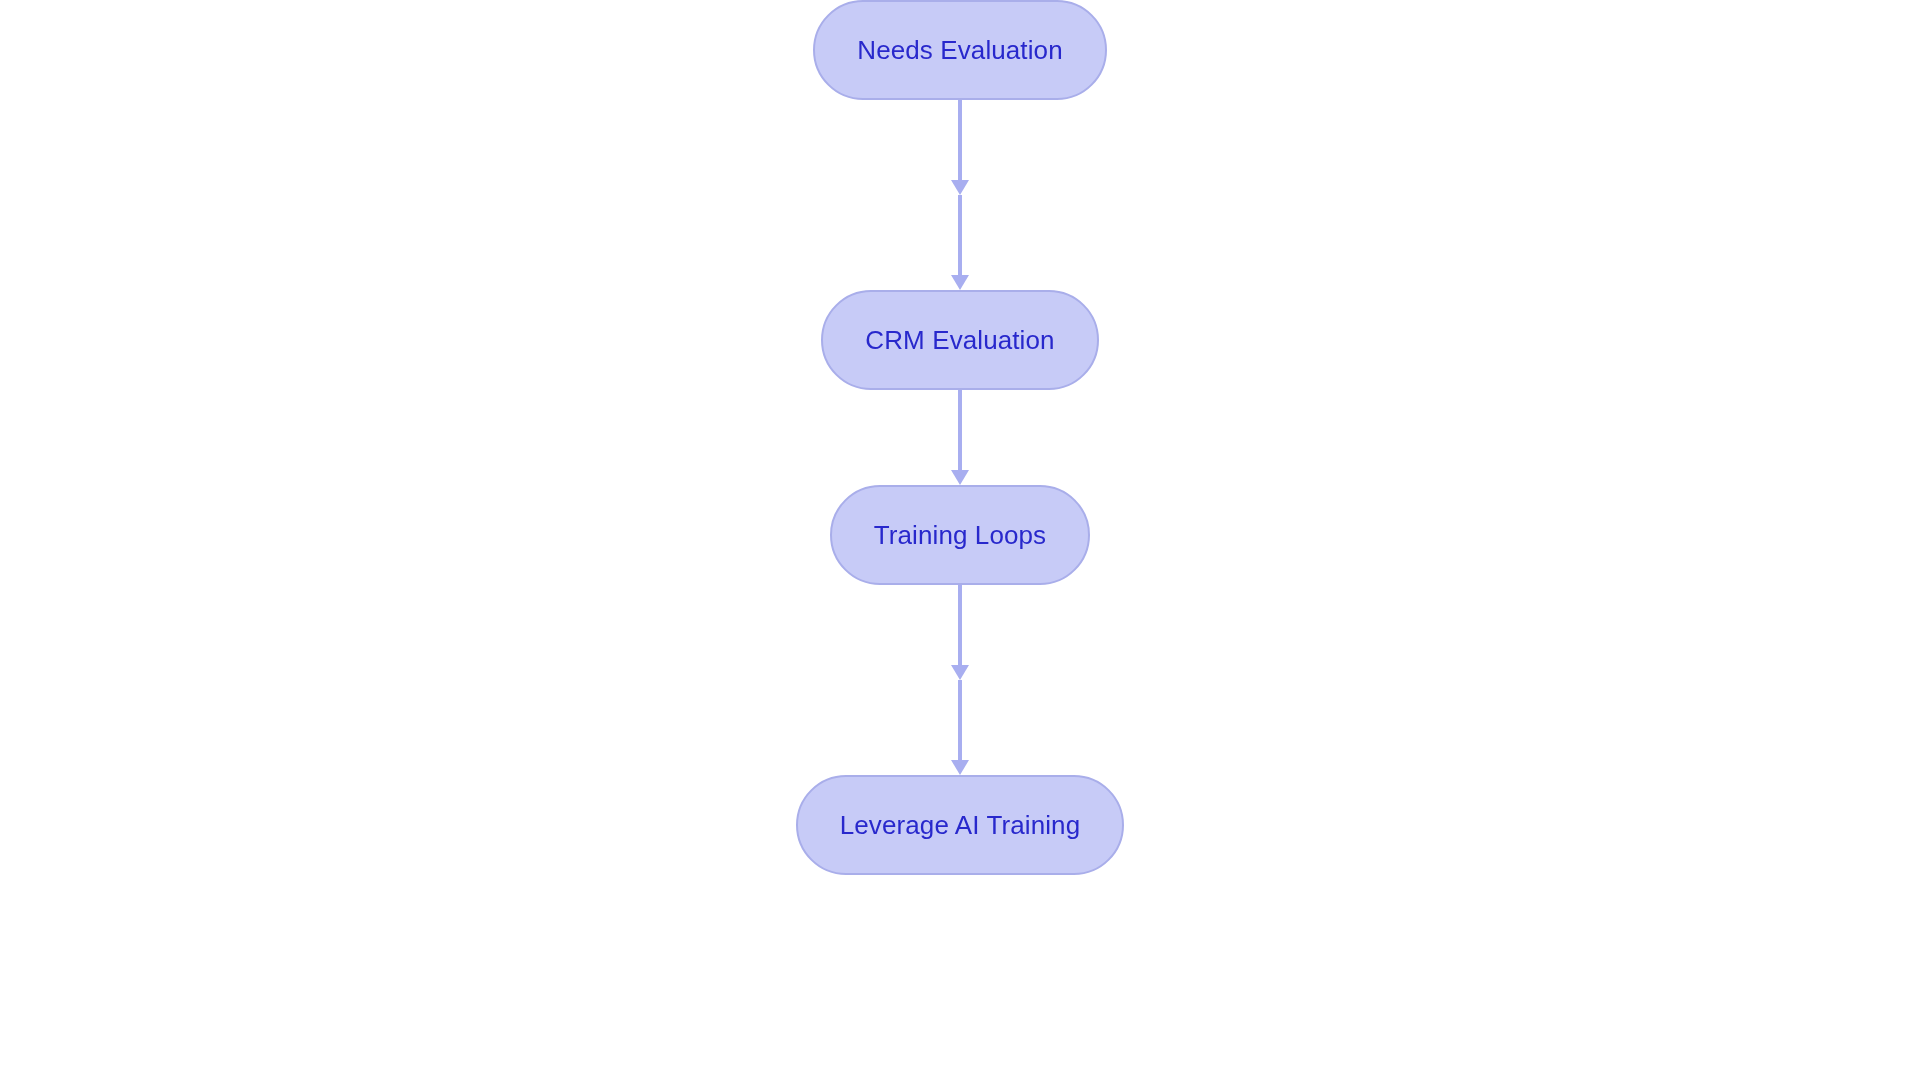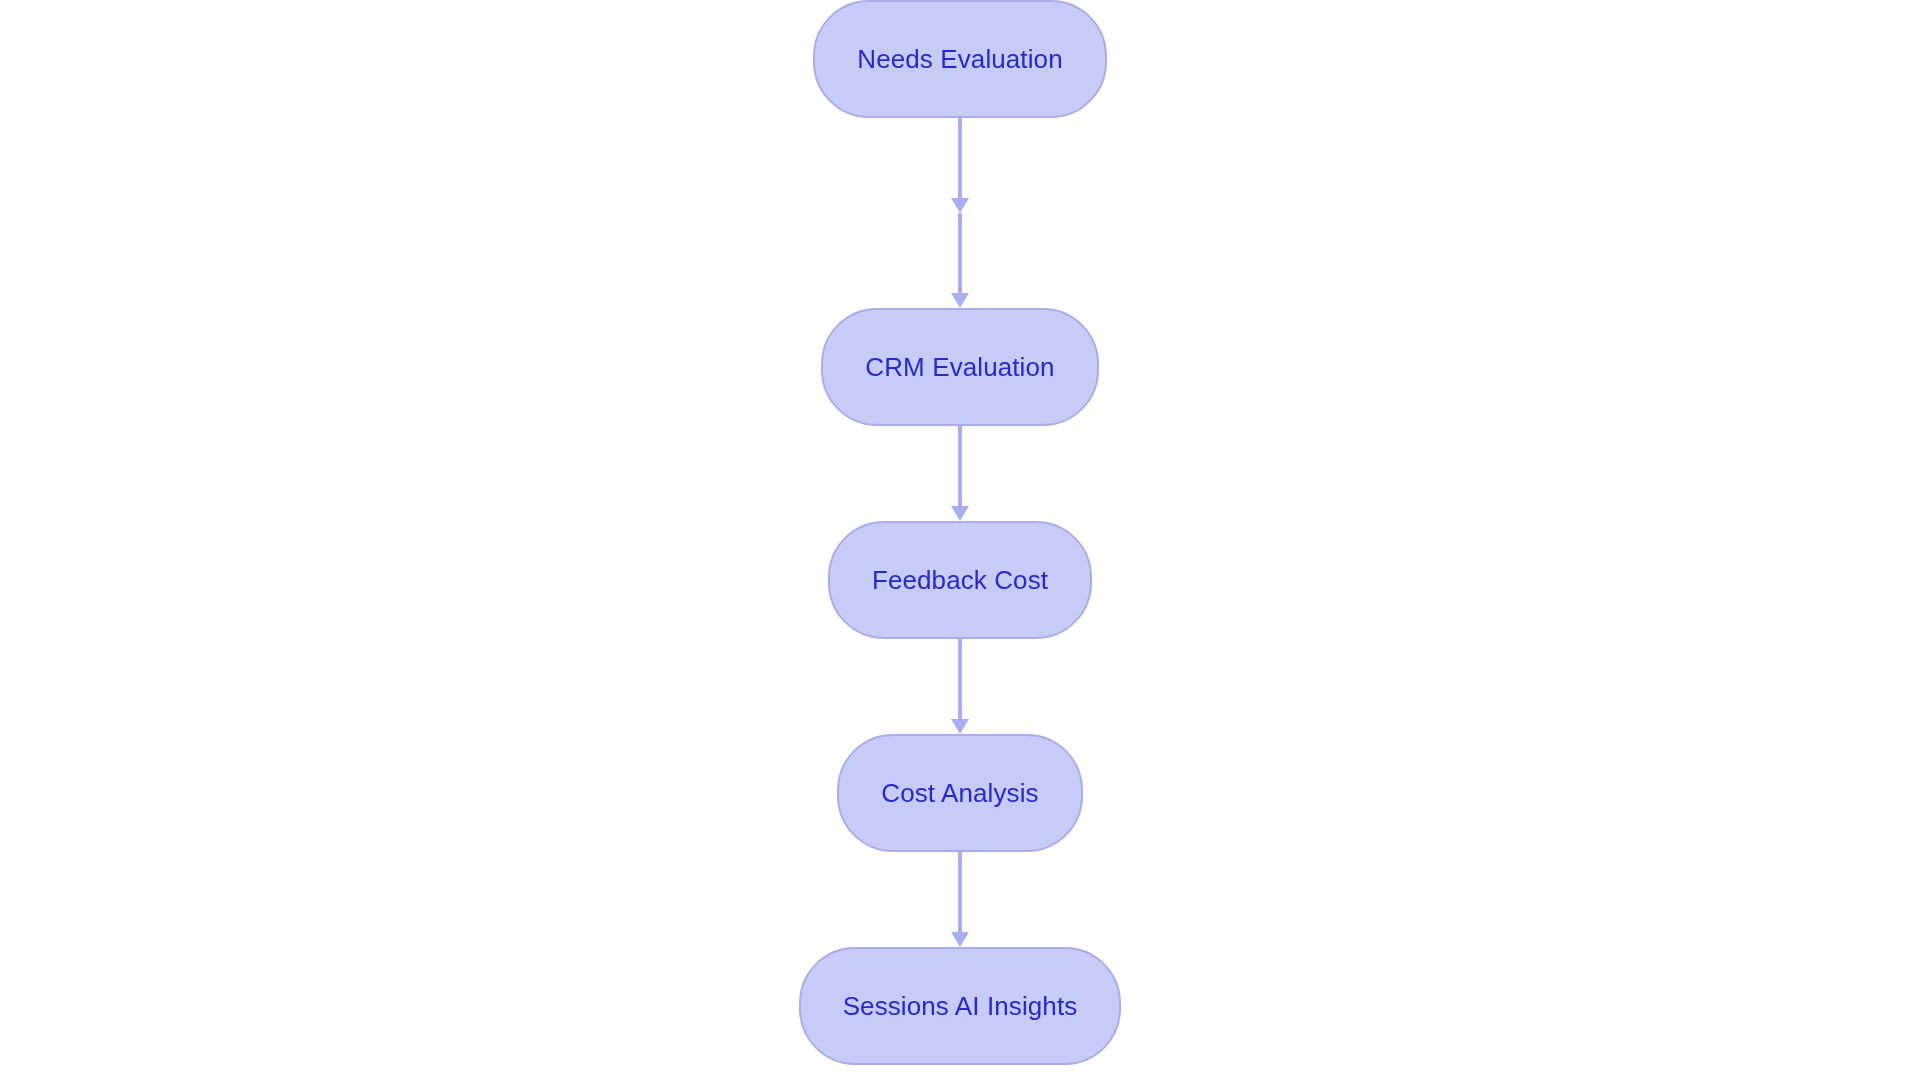--- a/index.html
+++ b/index.html
@@ -24,21 +24,21 @@
   }
 
   .flow-row {
     display: flex;
     flex-direction: column;
     align-items: center;
   }
 
   .node {
     box-sizing: border-box;
-    height: 118px;
+    height: 100px;
     background: #c7cbf7;
     border: 2px solid #a9aeea;
     border-radius: 56px;
     display: flex;
     align-items: center;
     justify-content: center;
     padding: 2px 42px;
     white-space: nowrap;
   }
 
@@ -95,39 +95,34 @@
     </div>
   </div>
 
   <svg class="connector" viewBox="0 0 24 95">
     <line class="conn-line" x1="12" y1="0" x2="12" y2="81"></line>
     <polygon class="conn-head" points="3,80 21,80 12,95"></polygon>
   </svg>
 
   <div class="flow-row">
     <div class="node">
-      <span class="node-label">Feedback Cost</span>
+      <span class="node-label">Training Loops</span>
     </div>
   </div>
 
   <svg class="connector" viewBox="0 0 24 95">
     <line class="conn-line" x1="12" y1="0" x2="12" y2="81"></line>
     <polygon class="conn-head" points="3,80 21,80 12,95"></polygon>
   </svg>
 
-  <div class="flow-row">
-    <div class="node">
-      <span class="node-label">Cost Analysis</span>
-    </div>
-  </div>
 
   <svg class="connector" viewBox="0 0 24 95">
     <line class="conn-line" x1="12" y1="0" x2="12" y2="81"></line>
     <polygon class="conn-head" points="3,80 21,80 12,95"></polygon>
   </svg>
 
   <div class="flow-row">
     <div class="node">
-      <span class="node-label">Sessions AI Insights</span>
+      <span class="node-label">Leverage AI Training</span>
     </div>
   </div>
 
 </div>
 
 </body></html>

